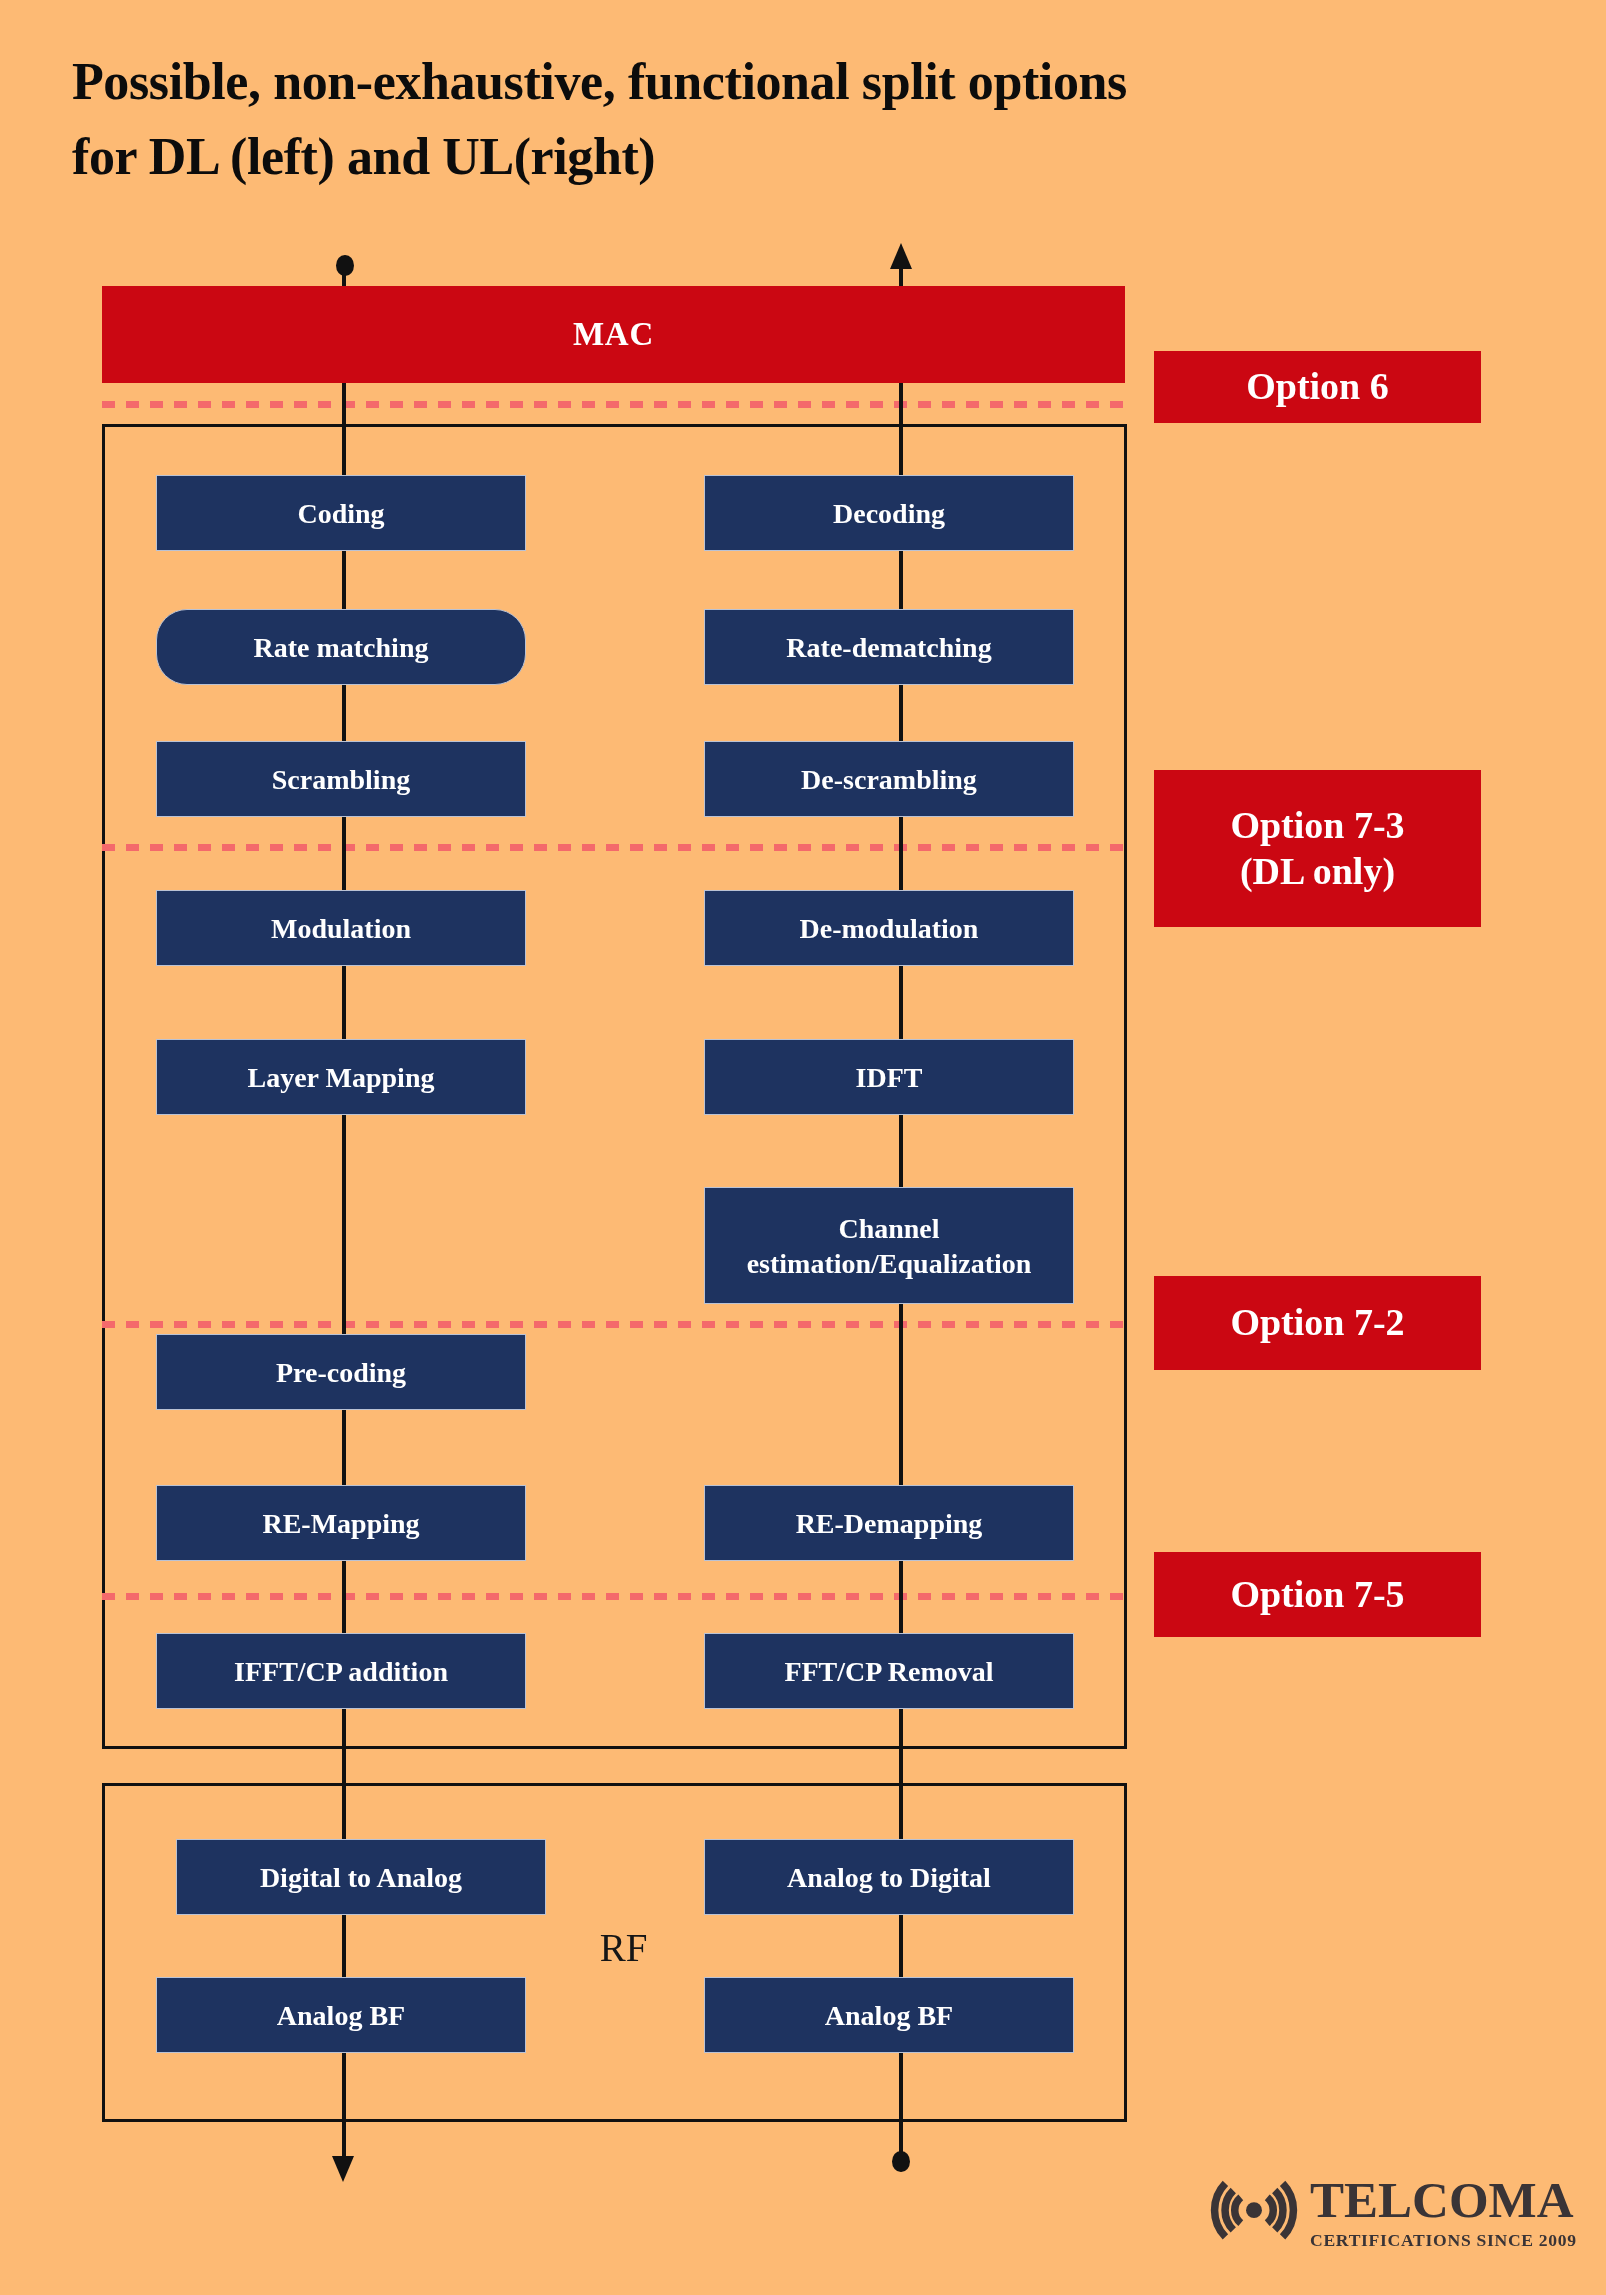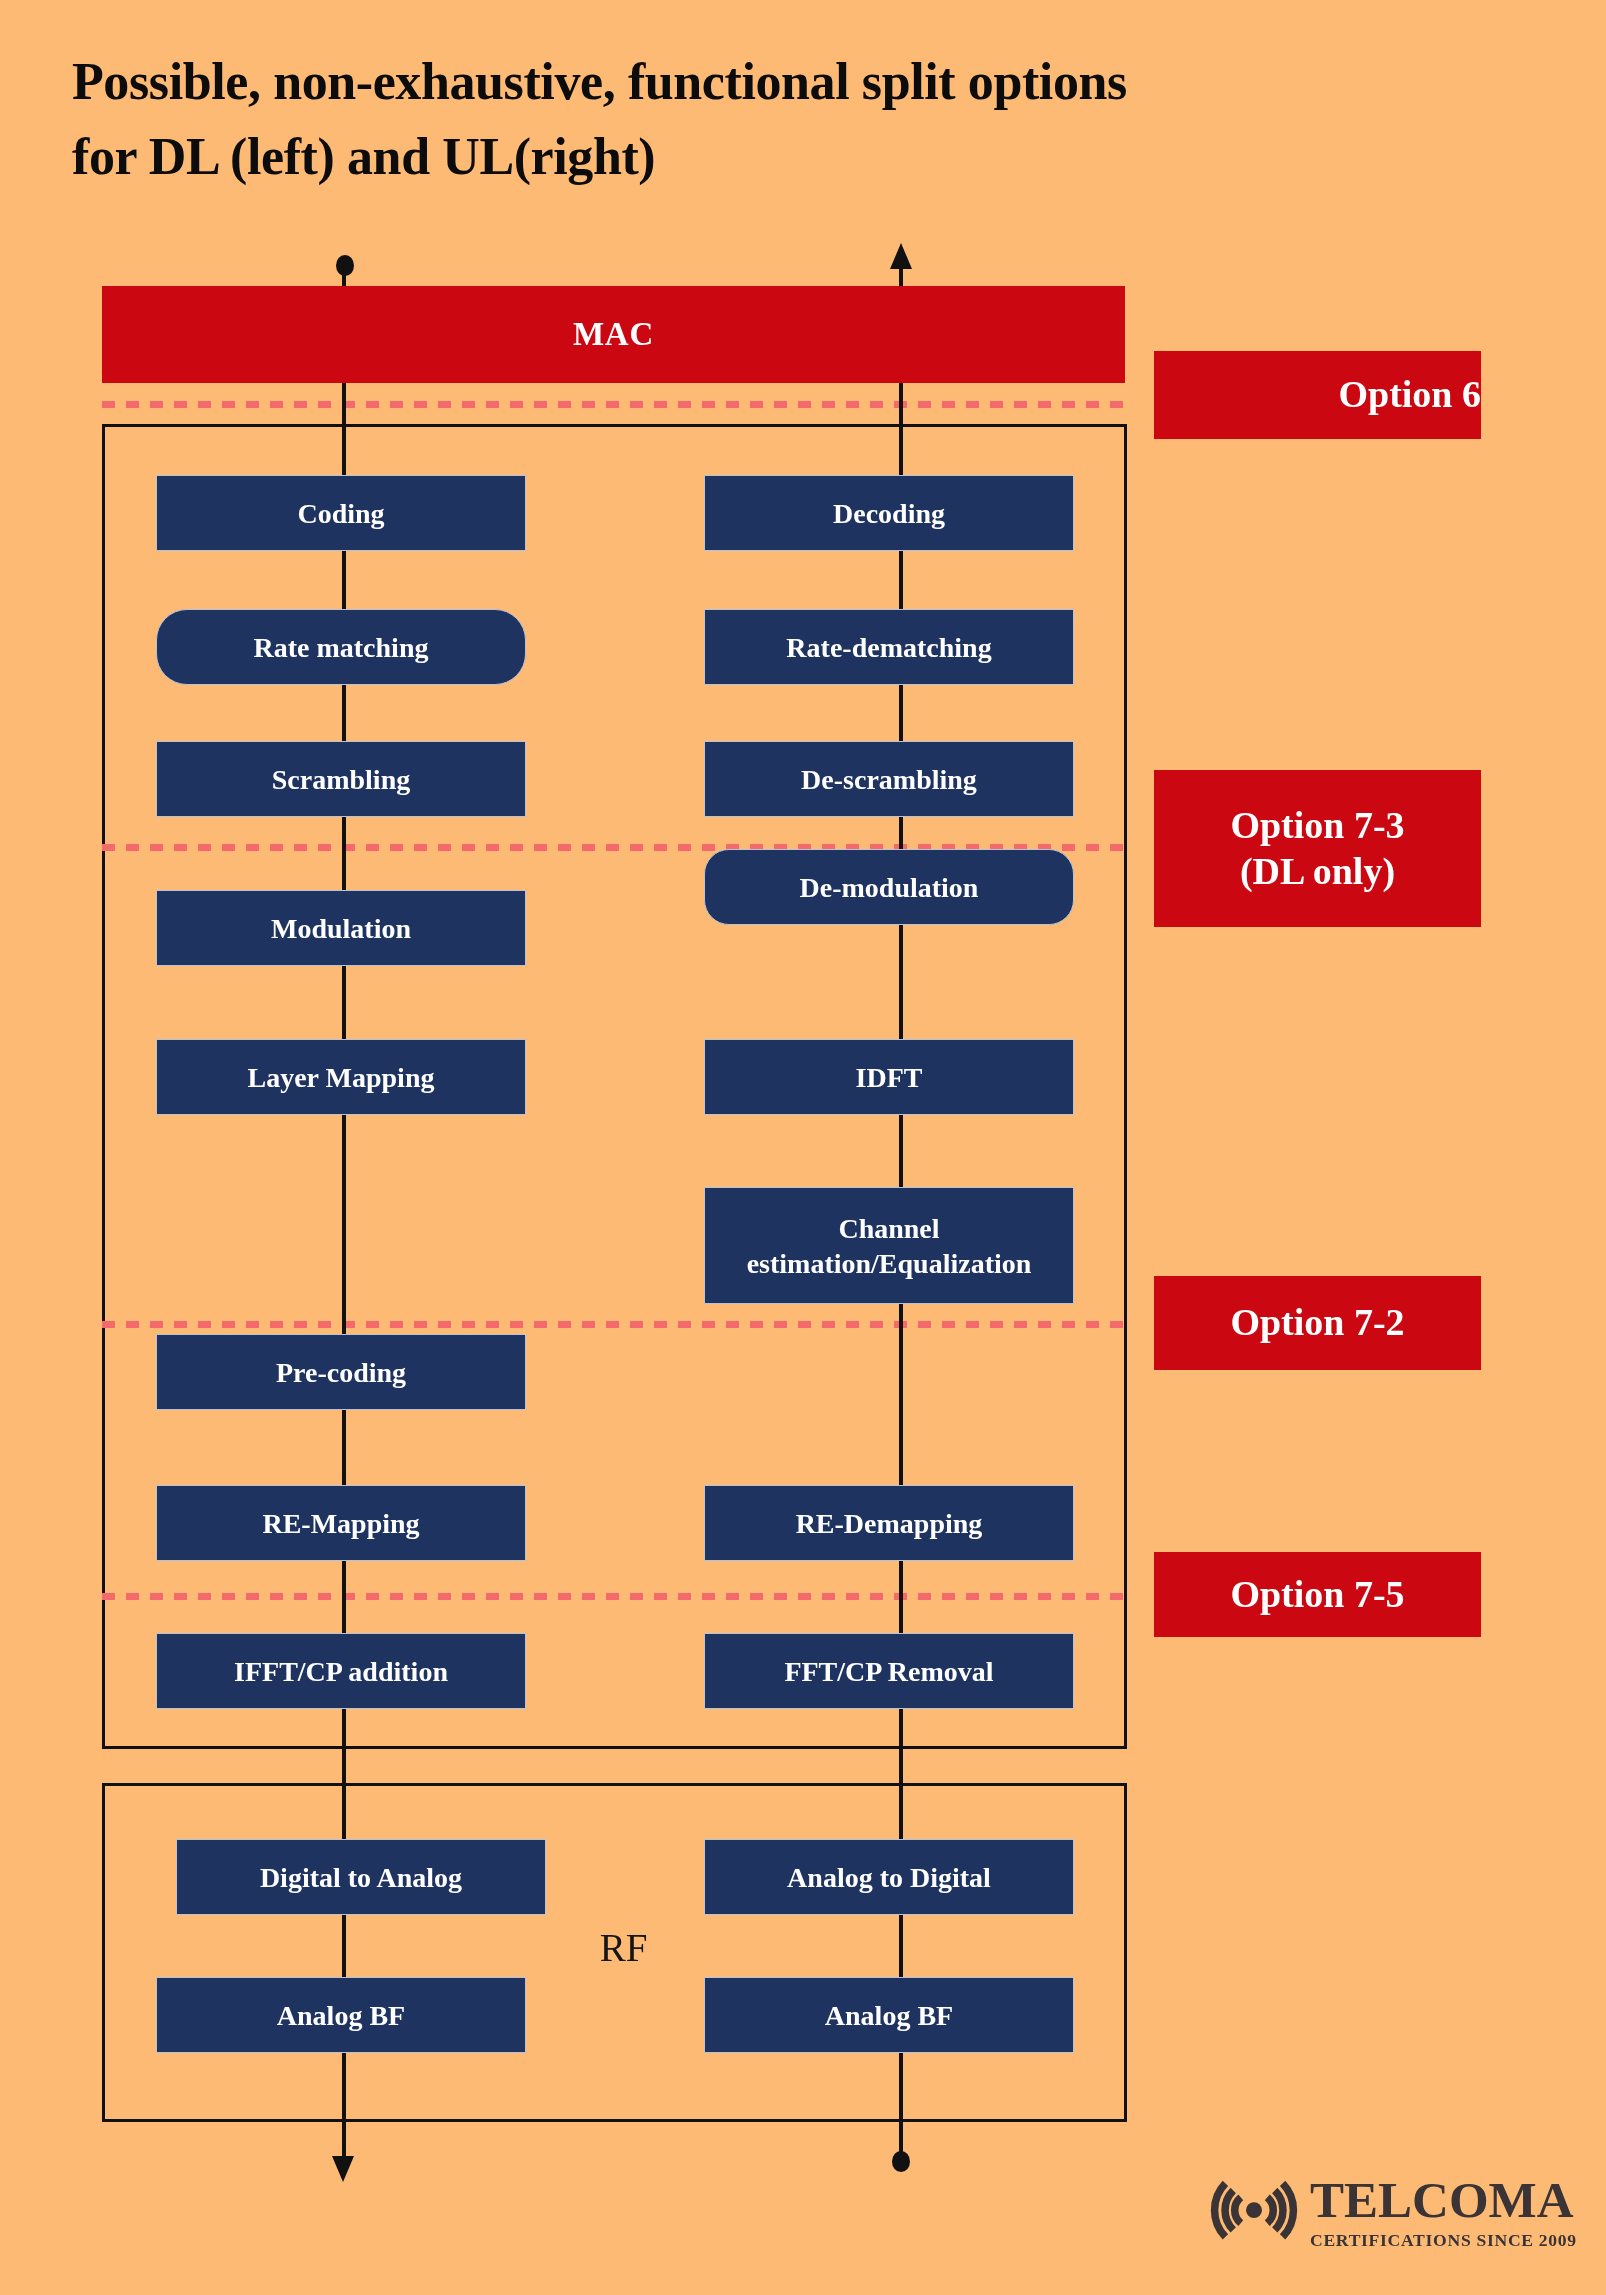--- a/index.html
+++ b/index.html
@@ -58,21 +58,21 @@
 
   <div class="mac">
       <span>MAC</span>
     </div>
 
   <div class="dash" style="top:401px;"></div>
   <div class="dash" style="top:844px;"></div>
   <div class="dash" style="top:1321px;"></div>
   <div class="dash" style="top:1593px;"></div>
 
-  <div class="opt" style="top:351px;height:88px;align-items:flex-end;">
+  <div class="opt" style="top:351px;height:72px;">
       <span>Option 6</span>
     </div>
   <div class="opt" style="top:770px;height:157px;">
       <span>Option 7-3</span>
       <span>(DL only)</span>
     </div>
   <div class="opt" style="top:1276px;height:94px;">
       <span>Option 7-2</span>
     </div>
   <div class="opt" style="top:1552px;height:85px;">
@@ -87,21 +87,21 @@
   <div class="nbox" style="left:156px;top:741px;">Scrambling</div>
   <div class="nbox" style="left:156px;top:890px;">Modulation</div>
   <div class="nbox" style="left:156px;top:1039px;">Layer Mapping</div>
   <div class="nbox" style="left:156px;top:1334px;">Pre-coding</div>
   <div class="nbox" style="left:156px;top:1485px;">RE-Mapping</div>
   <div class="nbox" style="left:156px;top:1633px;">IFFT/CP addition</div>
 
   <div class="nbox" style="left:704px;top:475px;">Decoding</div>
   <div class="nbox" style="left:704px;top:609px;">Rate-dematching</div>
   <div class="nbox" style="left:704px;top:741px;">De-scrambling</div>
-  <div class="nbox" style="left:704px;top:849px;border-radius:25px;">De-modulation</div>
+  <div class="nbox" style="left:704px;top:890px;">De-modulation</div>
   <div class="nbox" style="left:704px;top:1039px;">IDFT</div>
   <div class="nbox tall" style="left:704px;top:1187px;">Channel estimation/Equalization</div>
   <div class="nbox" style="left:704px;top:1485px;">RE-Demapping</div>
   <div class="nbox" style="left:704px;top:1633px;">FFT/CP Removal</div>
 
   <div class="nbox" style="left:156px;top:1839px;margin-left:20px;">Digital to Analog</div>
   <div class="nbox" style="left:156px;top:1977px;">Analog BF</div>
   <div class="nbox" style="left:704px;top:1839px;">Analog to Digital</div>
   <div class="nbox" style="left:704px;top:1977px;">Analog BF</div>
   <div class="rf-label">RF</div>

